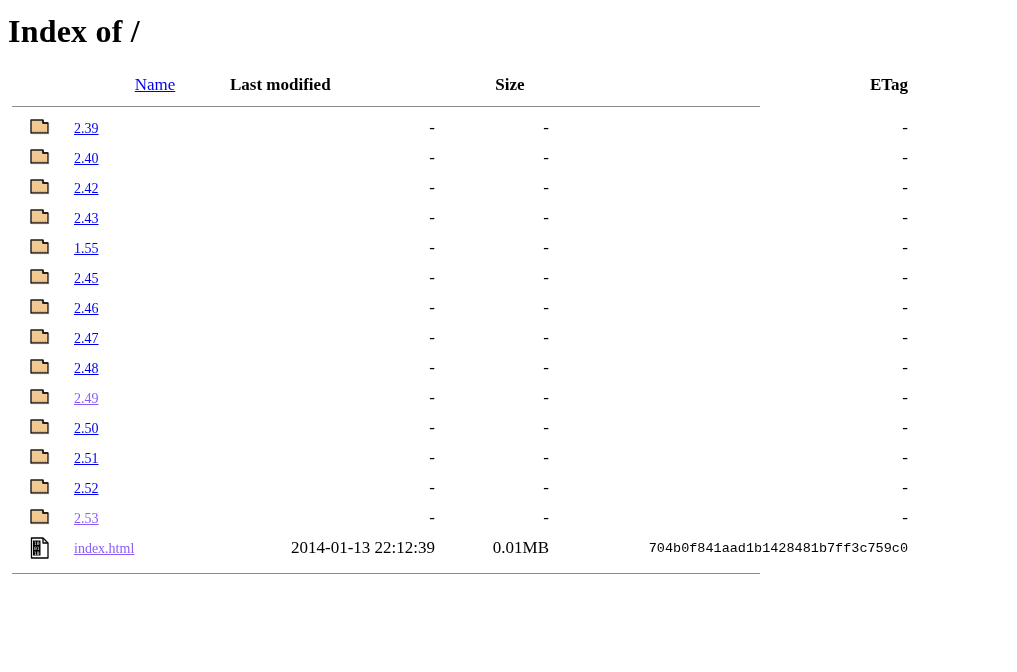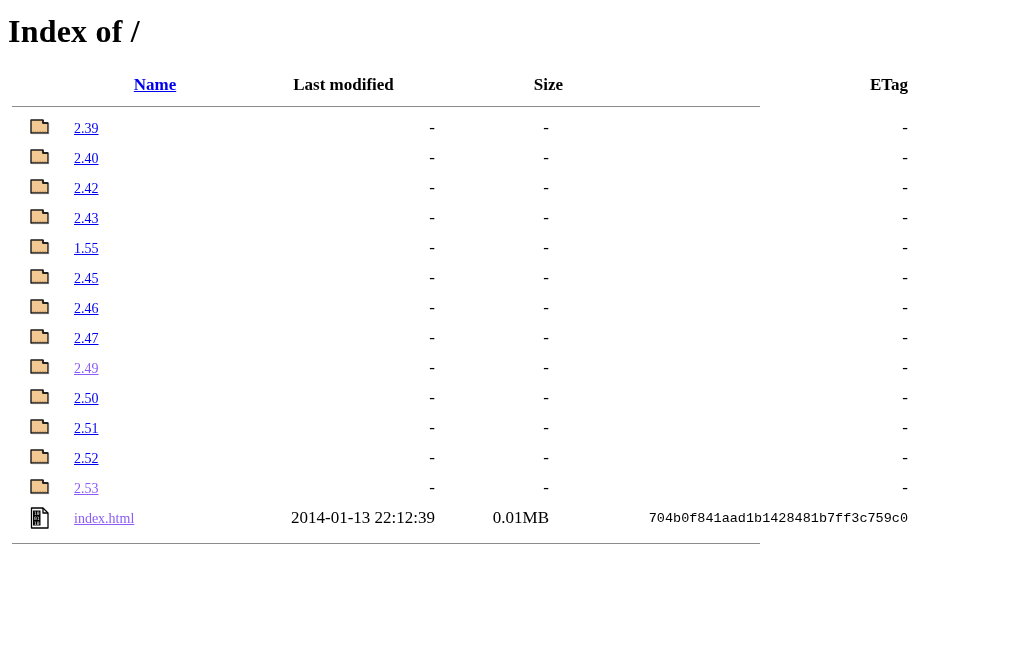--- a/index.html
+++ b/index.html
@@ -50,22 +50,22 @@
   .col-etag   { width: 345px; text-align: right; padding-right: 0px !important; }
 
   thead th {
     font-weight: bold;
     font-size: 17px;
     height: 34px;
     text-align: center;
   }
   thead th.col-icon { text-align: left; }
   thead th.col-name  { text-align: center; padding-left: 6px !important; }
-  thead th.col-date  { text-align: center; padding-right: 0 !important; }
-  thead th.col-size  { padding-right: 0 !important; }
+  thead th.col-date  { text-align: left; padding-right: 0 !important; }
+  thead th.col-size  { text-align: center; padding-right: 0 !important; }
   thead th.col-etag  { text-align: right; padding-right: 0 !important; }
 
   .rule-row td {
     padding: 0;
   }
   hr.sep {
     border: 0;
     border-top: 1px solid #8c8c8c;
     margin: 4px 0 6px 0;
     height: 0;
@@ -86,21 +86,21 @@
   a.entry-link {
     color: #0000EE;
     text-decoration: underline;
     font-size: 14px;
     font-family: "Liberation Serif", "DejaVu Serif", serif;
   }
   a.entry-link.visited { color: #8b5cf6; }
   a.head-link {
     color: #0000EE;
     text-decoration: underline;
-    font-weight: bold;
+    font-weight: normal;
     font-size: 17px;
   }
 
   .plain-text { font-size: 17px; }
   .etag-mono {
     font-family: "Liberation Mono", "DejaVu Sans Mono", monospace;
     font-size: 13.5px;
     letter-spacing: 0px;
   }
 
@@ -235,20 +235,32 @@
           <td class="col-size plain-text">-</td>
           <td class="col-etag plain-text">-</td>
         </tr>
         <tr class="entry-row">
           <td class="col-icon icon-cell"><span class="icon-box"><svg width="20" height="18" viewBox="0 0 20 18">
                 <path d="M1 3 L1 16 L18 16 L18 6 L13 6 L13 3 Z" fill="#F2C893" stroke="#1a1a1a" stroke-width="1.4" stroke-linejoin="round"></path>
                 <path d="M13 3 L13 6 L18 6" fill="none" stroke="#1a1a1a" stroke-width="1.4" stroke-linejoin="round"></path>
                 <path d="M2.5 14.4 L16.6 14.4" stroke="#C99A63" stroke-width="1" stroke-dasharray="1.2 1.2"></path>
                 <path d="M2 16.6 L18.6 16.6 L18.6 6.4" fill="none" stroke="#6b6b6b" stroke-width="1"></path>
               </svg></span></td>
+          <td class="col-name"><a class="entry-link" href="#">2.48</a></td>
+          <td class="col-date plain-text">-</td>
+          <td class="col-size plain-text">-</td>
+          <td class="col-etag plain-text">-</td>
+        </tr>
+        <tr class="entry-row">
+          <td class="col-icon icon-cell"><span class="icon-box"><svg width="20" height="18" viewBox="0 0 20 18">
+                <path d="M1 3 L1 16 L18 16 L18 6 L13 6 L13 3 Z" fill="#F2C893" stroke="#1a1a1a" stroke-width="1.4" stroke-linejoin="round"></path>
+                <path d="M13 3 L13 6 L18 6" fill="none" stroke="#1a1a1a" stroke-width="1.4" stroke-linejoin="round"></path>
+                <path d="M2.5 14.4 L16.6 14.4" stroke="#C99A63" stroke-width="1" stroke-dasharray="1.2 1.2"></path>
+                <path d="M2 16.6 L18.6 16.6 L18.6 6.4" fill="none" stroke="#6b6b6b" stroke-width="1"></path>
+              </svg></span></td>
           <td class="col-name"><a class="entry-link visited" href="#">2.49</a></td>
           <td class="col-date plain-text">-</td>
           <td class="col-size plain-text">-</td>
           <td class="col-etag plain-text">-</td>
         </tr>
         <tr class="entry-row">
           <td class="col-icon icon-cell"><span class="icon-box"><svg width="20" height="18" viewBox="0 0 20 18">
                 <path d="M1 3 L1 16 L18 16 L18 6 L13 6 L13 3 Z" fill="#F2C893" stroke="#1a1a1a" stroke-width="1.4" stroke-linejoin="round"></path>
                 <path d="M13 3 L13 6 L18 6" fill="none" stroke="#1a1a1a" stroke-width="1.4" stroke-linejoin="round"></path>
                 <path d="M2.5 14.4 L16.6 14.4" stroke="#C99A63" stroke-width="1" stroke-dasharray="1.2 1.2"></path>

